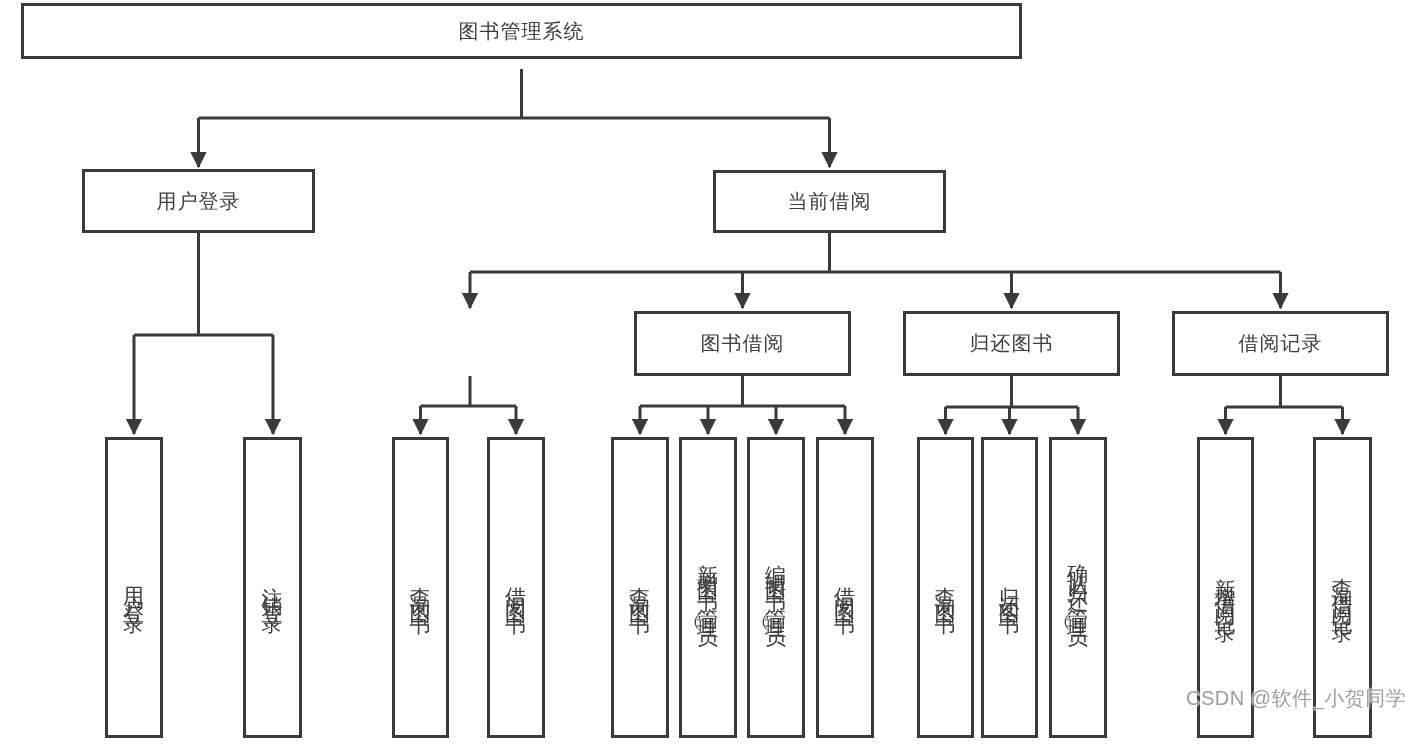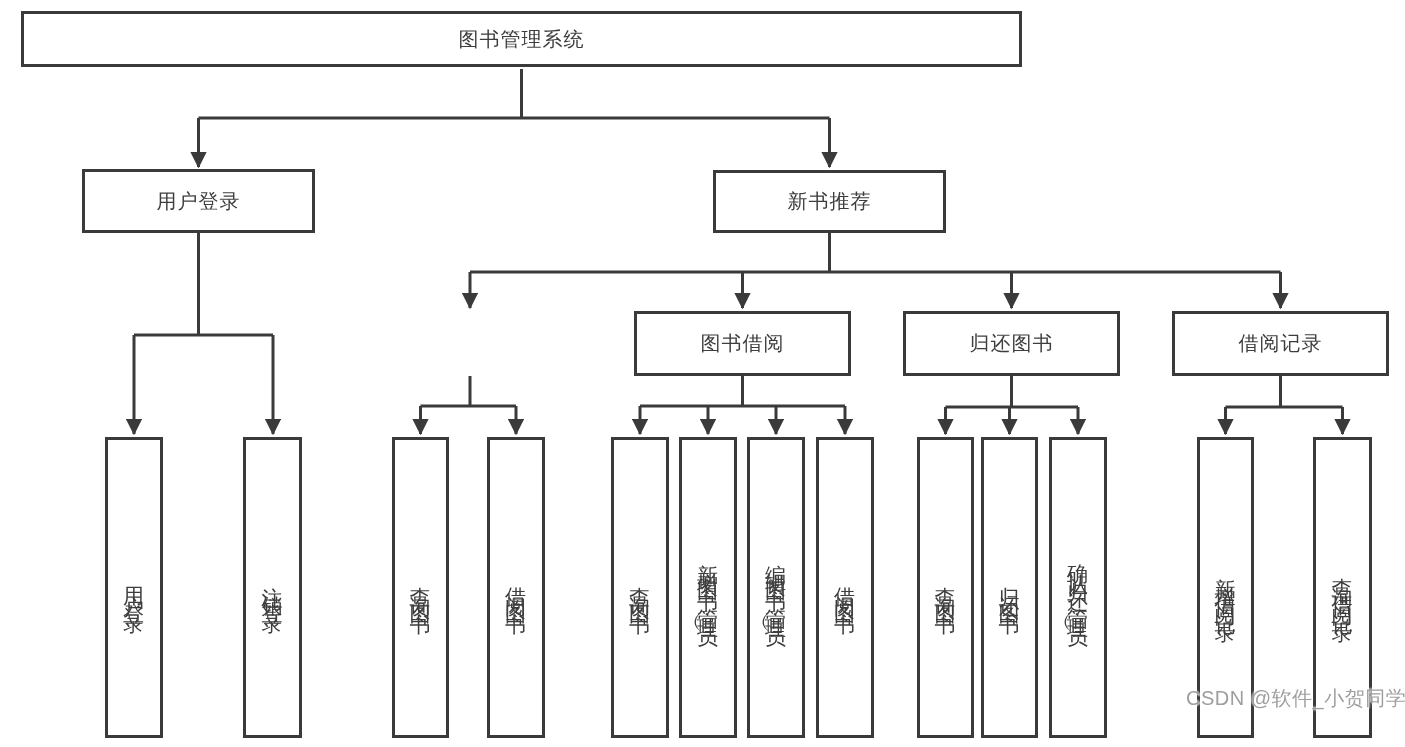--- a/index.html
+++ b/index.html
@@ -89,24 +89,24 @@
     <path d="M1011.5 376 V407 M945.5 407 H1078"></path>
     <path d="M945.5 407 V434" marker-end="url(#arw)"></path>
     <path d="M1009.5 407 V434" marker-end="url(#arw)"></path>
     <path d="M1078 407 V434" marker-end="url(#arw)"></path>
 
     <path d="M1280.5 376 V407 M1225.5 407 H1342.5"></path>
     <path d="M1225.5 407 V434" marker-end="url(#arw)"></path>
     <path d="M1342.5 407 V434" marker-end="url(#arw)"></path>
   </svg>
 
-  <div class="node hnode root" style="left:21px;top:11px;width:1001px;height:56px;text-align:right;">图书管理系统</div>
+  <div class="node hnode root" style="left:21px;top:3px;width:1001px;height:56px;text-align:right;">图书管理系统</div>
 
   <div class="node hnode" style="left:82px;top:169px;width:233px;height:64px;">用户登录</div>
-  <div class="node hnode" style="left:713px;top:170px;width:233px;height:63px;">新书推荐</div>
+  <div class="node hnode" style="left:713px;top:170px;width:233px;height:63px;">当前借阅</div>
 
   <div class="node hnode" style="left:634px;top:311px;width:217px;height:65px;">图书借阅</div>
   <div class="node hnode" style="left:903px;top:311px;width:217px;height:65px;">归还图书</div>
   <div class="node hnode" style="left:1172px;top:311px;width:217px;height:65px;">借阅记录</div>
 
   <div class="node vnode" style="left:105px;top:437px;width:58px;height:301px;">
     <span class="vlabel">用户登录</span>
   </div>
   <div class="node vnode" style="left:243px;top:437px;width:59px;height:301px;">
     <span class="vlabel">注销登录</span>

